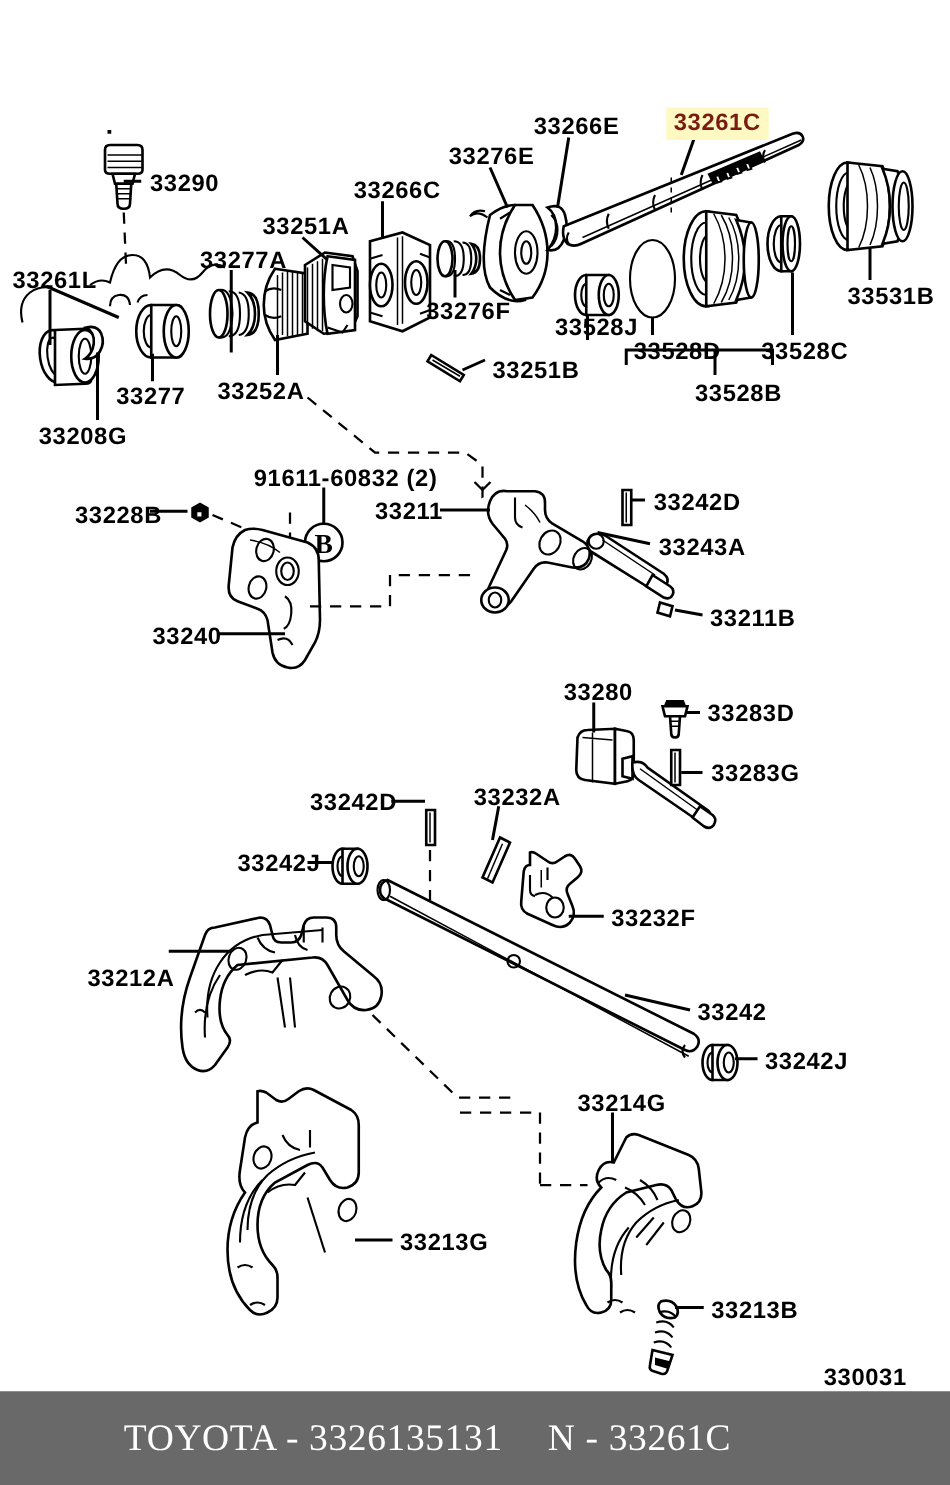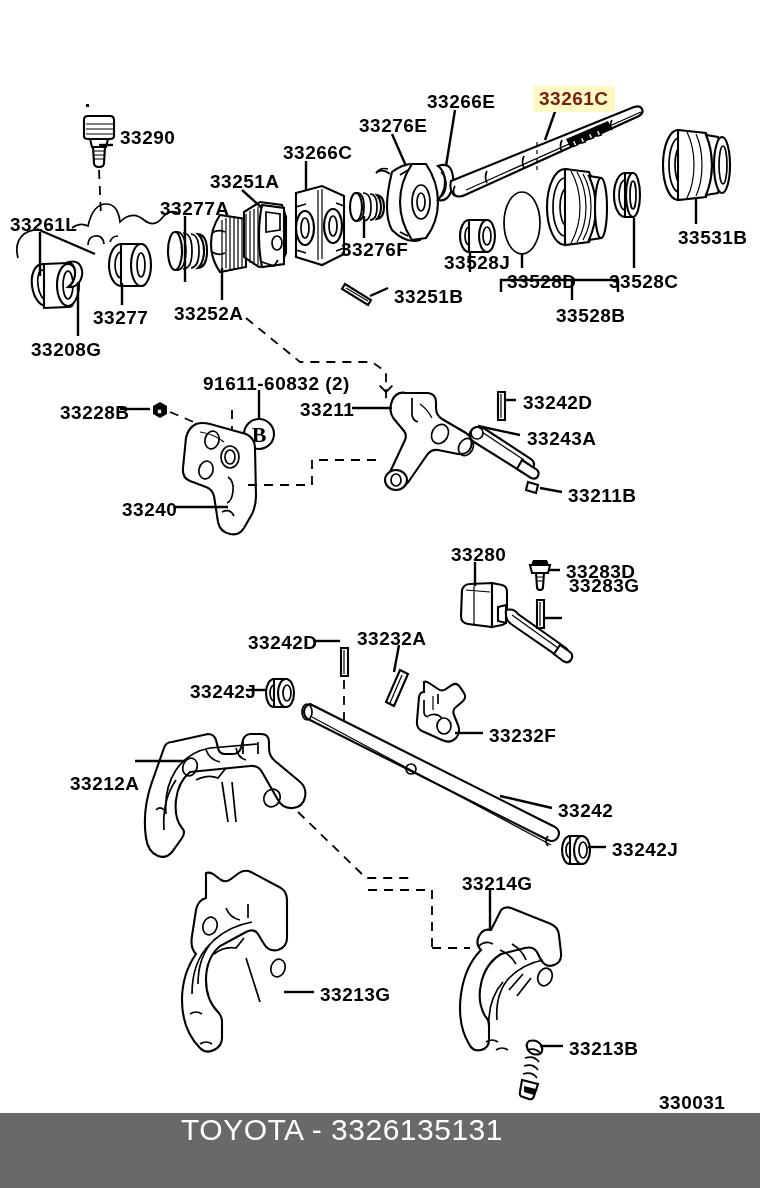--- a/index.html
+++ b/index.html
@@ -35,24 +35,24 @@
     letter-spacing:0.5px;
     color:#000;
     white-space:nowrap;
   }
   #footer{
     position:absolute;left:0;top:1113px;width:760px;height:75px;
     background:#696969;
   }
   #footer .ftxt{
     position:absolute;left:0;top:0;width:684px;height:75px;
-    display:flex;justify-content:center;
+    display:flex;align-items:center;justify-content:center;
     gap:36px;
     color:#ffffff;
-    font-family:Liberation Sans, sans-serif;
+    font-family:Liberation Serif, serif;
     font-size:30px;
     font-weight:400;
     letter-spacing:0.5px;
   }
   svg{display:block;}
   .dash{stroke:#000;stroke-width:1.8;fill:none;stroke-dasharray:9 7;}
   .fillk{fill:#000;}
   .wht{fill:#ffffff;stroke:#000;stroke-width:1.7;}
   .wht2{fill:#ffffff;stroke:#000;stroke-width:2.1;}
   .nofill{fill:none;stroke:#000;stroke-width:1.7;}
@@ -424,21 +424,21 @@
     <path d="M606 847 L588 847"></path>
     <path d="M490 890 L490 930"></path>
     <path d="M314 992 L284 992"></path>
     <path d="M563 1046 L540 1046"></path>
   </g>
 
 </svg>
 </div>
 
 <div id="labels">
-    <div class="label" style="left: 120px; top: 128px; text-align: right;">33290</div>
+    <div class="label" style="left: 120px; top: 138px; text-align: right;">33290</div>
     <div class="label" style="left: 10px; top: 215px;">33261L</div>
     <div class="label" style="left: 160px; top: 199px;">33277A</div>
     <div class="label" style="left: 210px; top: 172px;">33251A</div>
     <div class="label" style="left: 283px; top: 143px;">33266C</div>
     <div class="label" style="left: 359px; top: 116px;">33276E</div>
     <div class="label" style="left: 427px; top: 92px;">33266E</div>
     <div class="label hl" style="left: 533px; top: 86px;">33261C</div>
     <div class="label" style="left: 31px; top: 340px;">33208G</div>
     <div class="label" style="left: 93px; top: 308px;">33277</div>
     <div class="label" style="left: 174px; top: 304px;">33252A</div>
@@ -451,32 +451,33 @@
     <div class="label" style="left: 678px; top: 228px;">33531B</div>
     <div class="label" style="left: 203px; top: 374px;">91611-60832 (2)</div>
     <div class="label" style="left: 60px; top: 403px;">33228B</div>
     <div class="label" style="left: 300px; top: 400px;">33211</div>
     <div class="label" style="left: 523px; top: 393px;">33242D</div>
     <div class="label" style="left: 527px; top: 429px;">33243A</div>
     <div class="label" style="left: 568px; top: 486px;">33211B</div>
     <div class="label" style="left: 122px; top: 500px;">33240</div>
     <div class="label" style="left: 451px; top: 545px;">33280</div>
     <div class="label" style="left: 566px; top: 562px;">33283D</div>
-    <div class="label" style="left: 569px; top: 576px;">33283G</div>
+    <div class="label" style="left: 569px; top: 610px;">33283G</div>
     <div class="label" style="left: 248px; top: 633px;">33242D</div>
-    <div class="label" style="left: 357px; top: 629px; text-align: right;">33232A</div>
+    <div class="label" style="left: 379px; top: 629px; text-align: right;">33232A</div>
     <div class="label" style="left: 190px; top: 682px;">33242J</div>
     <div class="label" style="left: 489px; top: 726px;">33232F</div>
     <div class="label" style="left: 70px; top: 754px; margin-top: 20px;">33212A</div>
     <div class="label" style="left: 558px; top: 801px;">33242</div>
     <div class="label" style="left: 612px; top: 840px;">33242J</div>
     <div class="label" style="left: 462px; top: 874px;">33214G</div>
     <div class="label" style="left: 320px; top: 985px;">33213G</div>
     <div class="label" style="left: 569px; top: 1039px;">33213B</div>
   </div>
 
 <div class="diagcode" style="left:659px; top:1092px;">330031</div>
 
 <div id="footer">
   <div class="ftxt">
     <span>TOYOTA - 3326135131</span>
+    <span>N - 33261C</span>
   </div>
 </div>
 
 </body></html>

